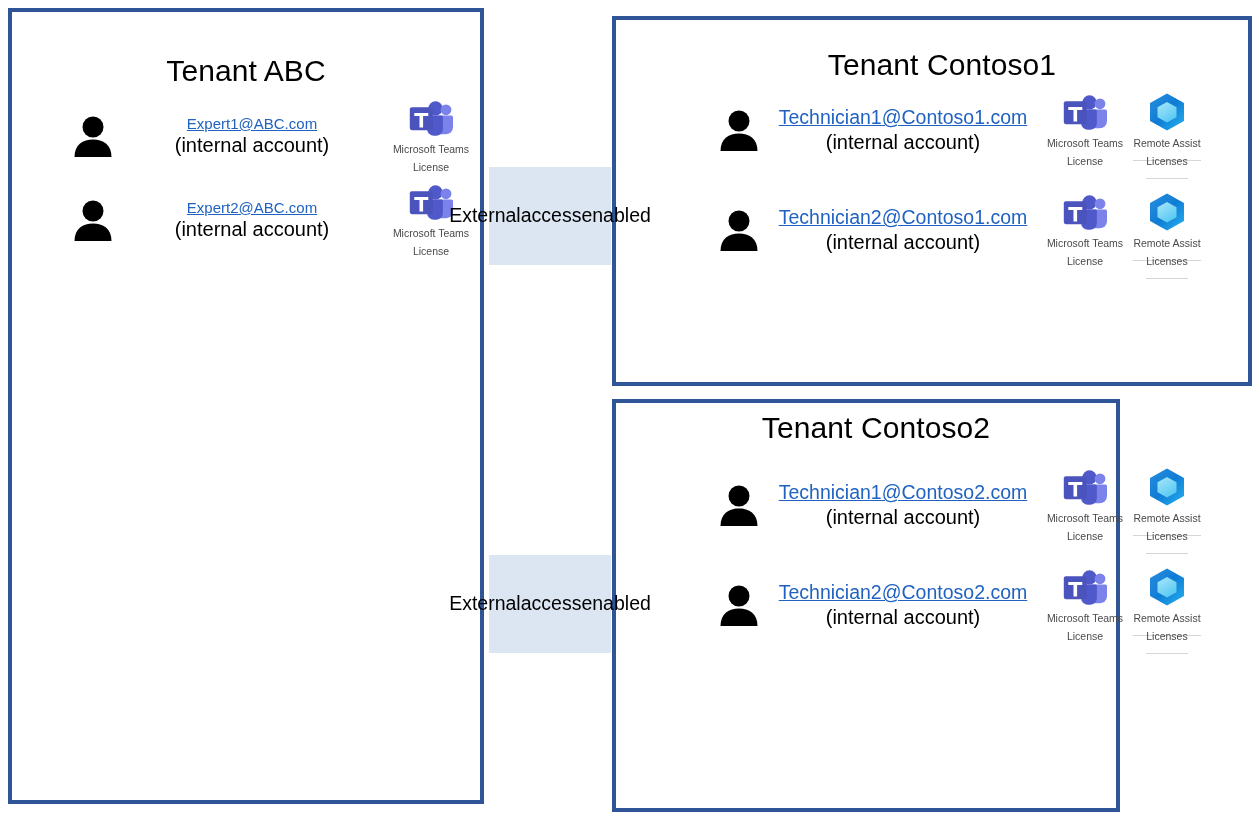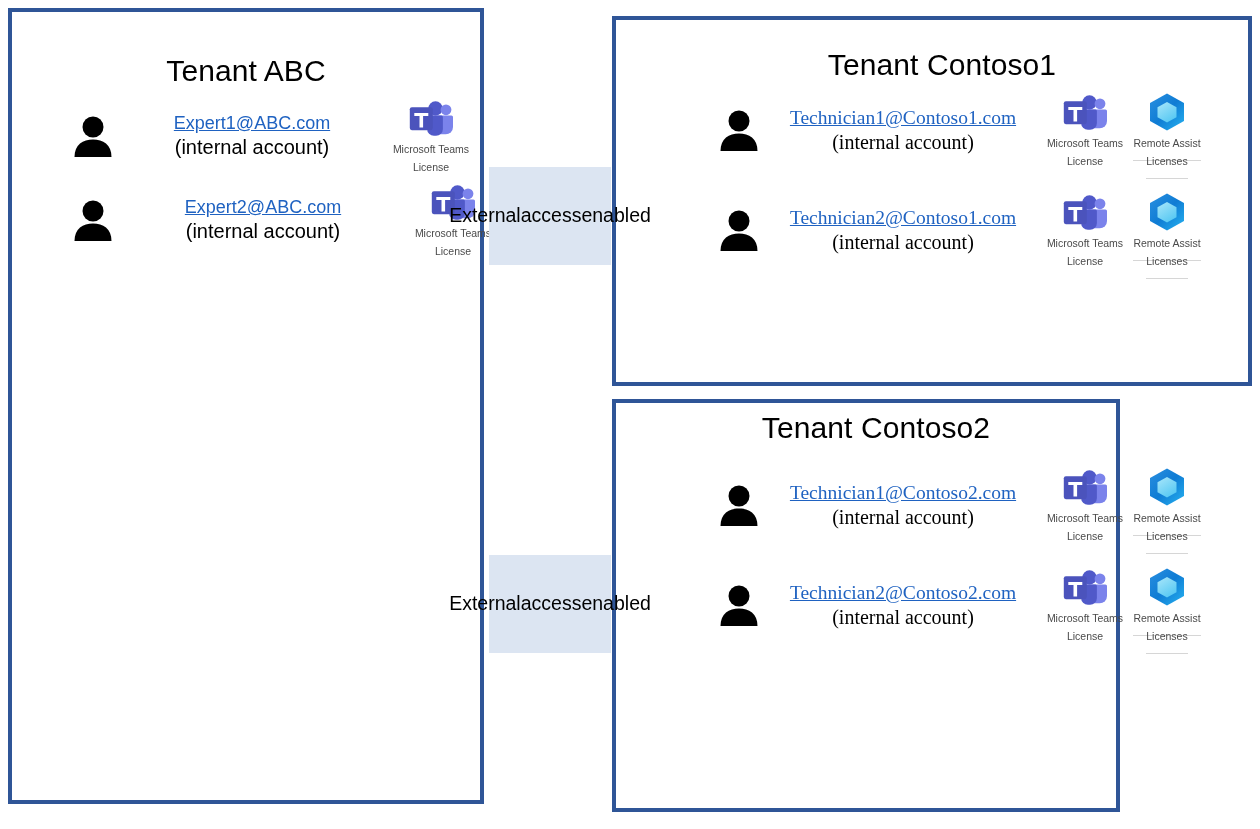--- a/index.html
+++ b/index.html
@@ -56,24 +56,24 @@
     position: relative;
   }
   .person-icon svg { display: block; }
 
   .user-text {
     flex: 0 0 auto;
     text-align: center;
     width: 260px;
     margin-left: 6px;
   }
-  .user-row.conto .user-text { width: 266px; margin-left: 8px; font-family: Liberation Serif, serif; }
+  .user-row.conto .user-text { width: 266px; margin-left: 8px; }
 
   .user-email {
-    font-size: 18px;
+    font-size: 15px;
     line-height: 1.22;
     color: #1F62C1;
     text-decoration: underline;
     text-underline-offset: 1px;
     white-space: nowrap;
     display: inline-block;
   }
   .user-row.conto .user-email { font-size: 19.5px; }
 
   .user-sub {
@@ -161,21 +161,21 @@
             </svg>
           </span>
           <span class="cap">
             <span>Microsoft Teams</span><br>
             <span>License</span>
           </span>
         </span>
       </span>
     </div>
 
-    <div class="user-row abc" style="margin-top:6px;gap:11px;">
+    <div class="user-row abc" style="margin-top:6px;">
       <span class="person-icon">
         <svg width="46" height="44" viewBox="0 0 46 44" aria-hidden="true">
           <circle cx="23" cy="13" r="10.5" fill="#000000"></circle>
           <path d="M4.5 43 C4.5 30.5 13 25.5 23 25.5 C33 25.5 41.5 30.5 41.5 43 Z" fill="#000000"></path>
         </svg>
       </span>
       <span class="user-text">
         <span class="user-email">Expert2@ABC.com</span>
         <div class="user-sub">(internal account)</div>
       </span>

